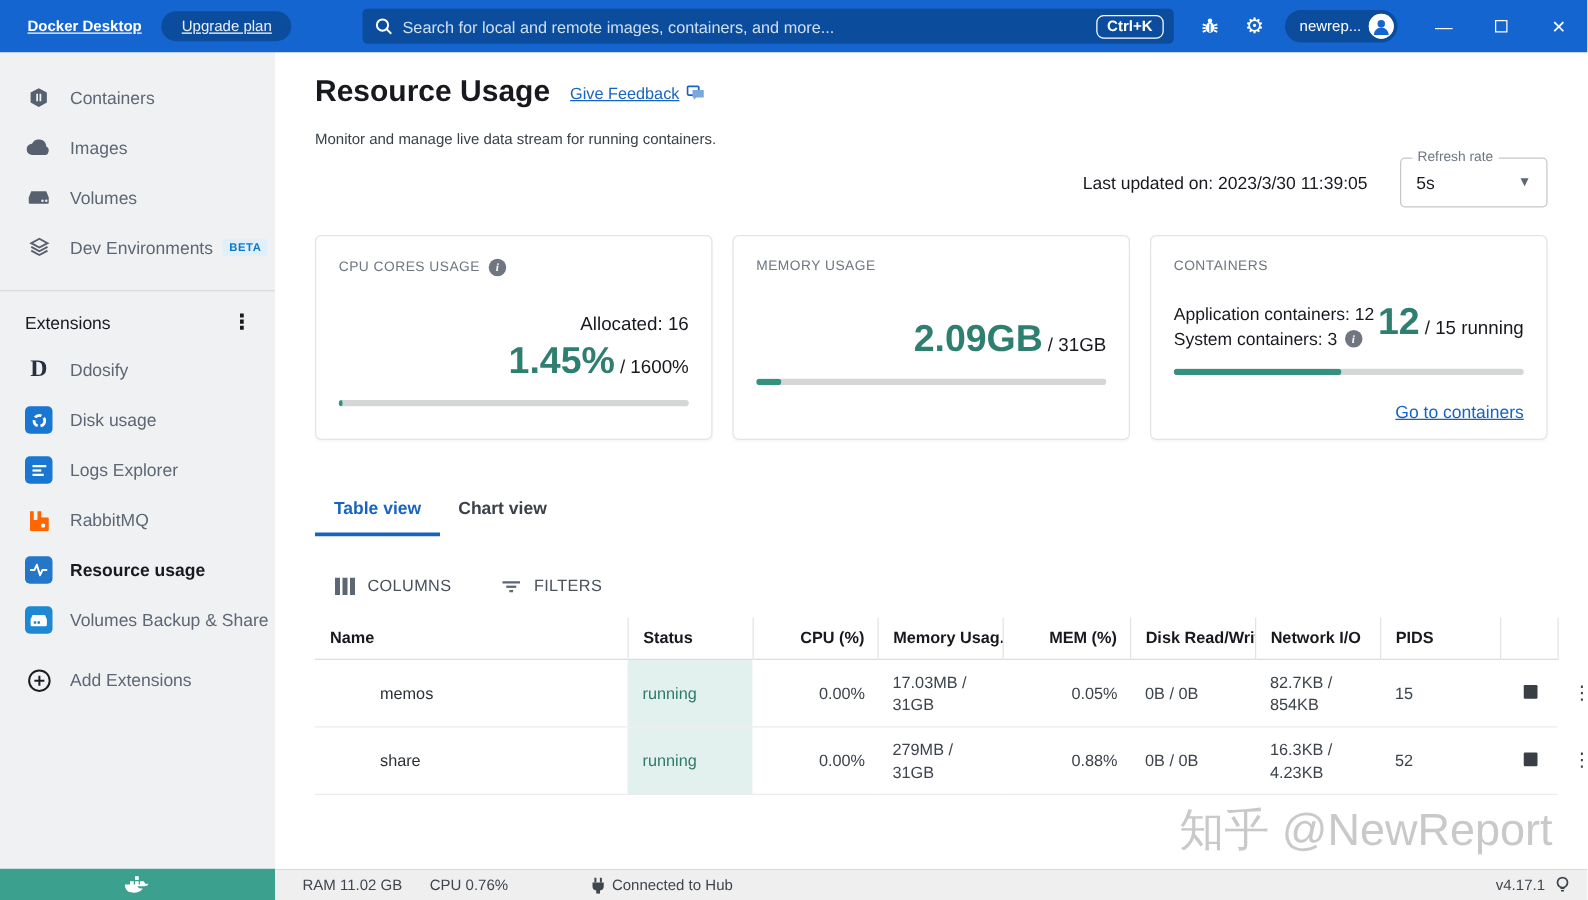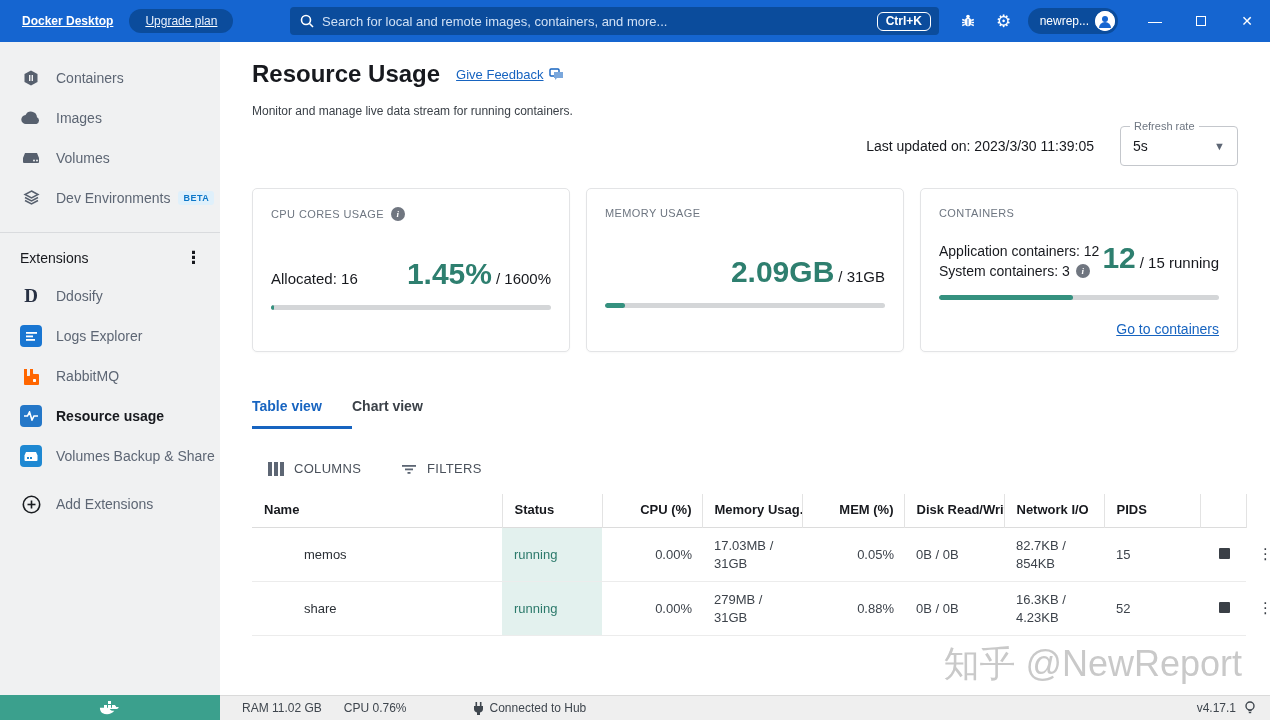--- a/index.html
+++ b/index.html
@@ -51,35 +51,35 @@
   .refresh-select { position:relative; width:118px; height:40px; border:1px solid #c4c7cc; border-radius:4px; display:flex; align-items:center; padding:0 12px; cursor:pointer; background:#fff; }
   .refresh-select .flabel { position:absolute; top:-7px; left:9px; background:#fff; padding:0 4px; font-size:11px; color:#6e7681; }
   .refresh-select .val { font-size:14px; color:#17191e; flex:1; }
   .caret { color:#5d6674; font-size:11px; }
 
   
   .cards { display:flex; gap:16px; margin-top:14px; }
   .card { flex:1; border:1px solid #e3e4e6; border-radius:5px; background:#fff; height:164px; padding:18px 18px 0 18px; position:relative; box-shadow:0 1px 2px rgba(0,0,0,.03); }
   .card-title { font-size:11px; letter-spacing:.4px; color:#6e7681; display:flex; align-items:center; gap:7px; }
   .info-dot { width:14px; height:14px; border-radius:50%; background:#707680; color:#fff; font-size:9px; font-style:italic; font-weight:bold; display:inline-flex; align-items:center; justify-content:center; font-family:"Liberation Serif",serif; }
-  .card-mid { display:flex; align-items:flex-end; justify-content:space-between; margin-top:30px; min-height:40px; }
+  .card-mid { display:flex; align-items:flex-end; justify-content:space-between; margin-top:30px; min-height:40px;flex-direction:column; }
   .alloc { font-size:15px; color:#17191e; padding-bottom:4px; }
   .bigval-wrap { display:flex; align-items:baseline; }
   .bigval { font-size:30px; font-weight:bold; color:#2e7f6f; }
   .bigden { font-size:15px; color:#17191e; margin-left:4px; }
   .pbar { margin-top:14px; height:5px; border-radius:3px; background:#d4d6d8; overflow:hidden; }
   .pfill { height:100%; background:#35917f; border-radius:3px; }
   .cont-lines { margin-top:22px; font-size:14px; color:#17191e; line-height:20px; }
   .cont-lines .l2 { display:flex; align-items:center; gap:6px; }
   .cont-mid { position:absolute; right:18px; top:52px; display:flex; align-items:baseline; }
   .card-link { position:absolute; right:18px; bottom:14px; font-size:14px; color:#1764c0; text-decoration:underline; cursor:pointer; }
 
   
   .tabs { display:flex; margin-top:36px; }
-  .tab { width:100px; text-align:left; font-size:14px; font-weight:bold; color:#3b4148; padding:10px 0 12px; cursor:pointer; border-bottom:3px solid transparent; }
+  .tab { width:100px; text-align:center; font-size:14px; font-weight:bold; color:#3b4148; padding:10px 0 12px; cursor:pointer; border-bottom:3px solid transparent; }
   .tab.active { color:#1764c0; border-bottom-color:#1764c0; }
 
   
   .tbl-toolbar { display:flex; align-items:center; gap:40px; margin-top:32px; padding-left:16px; }
   .tool-btn { display:flex; align-items:center; gap:10px; font-size:13px; color:#4a515b; cursor:pointer; letter-spacing:.3px; }
 
   
   table { width:100%; border-collapse:collapse; table-layout:fixed; margin-top:18px; }
   th { font-size:13px; color:#17191e; text-align:left; font-weight:bold; padding:8px 10px 10px 12px; border-right:1px solid #e3e3e3; white-space:nowrap; overflow:hidden; }
   th.num, td.num { text-align:right; }
@@ -198,20 +198,30 @@
       <div class="side-divider"></div>
 
       <div class="ext-header">
         <span class="label">Extensions</span>
         <span class="kebab">⋮</span>
       </div>
 
       <div class="side-item">
         <span class="ic" style="font-weight:bold;font-size:19px;color:#273043;font-family:'Liberation Serif',serif;">D</span>
         <span>Ddosify</span>
+      </div>
+      <div class="side-item">
+        <span class="ic">
+            <span class="ext-ic blue-sq">
+              <svg width="13" height="13" viewBox="0 0 14 14">
+                <circle cx="7" cy="7" r="4.6" fill="none" stroke="#fff" stroke-width="2.4" stroke-dasharray="6 2.5"></circle>
+              </svg>
+            </span>
+          </span>
+        <span>Disk usage</span>
       </div>
       <div class="side-item">
         <span class="ic">
             <span class="ext-ic blue-sq">
               <svg width="13" height="11" viewBox="0 0 13 11">
                 <rect x="1" y="1" width="11" height="1.8" fill="#fff"></rect>
                 <rect x="1" y="4.5" width="7" height="1.8" fill="#fff"></rect>
                 <rect x="1" y="8" width="9" height="1.8" fill="#fff"></rect>
               </svg>
             </span>

